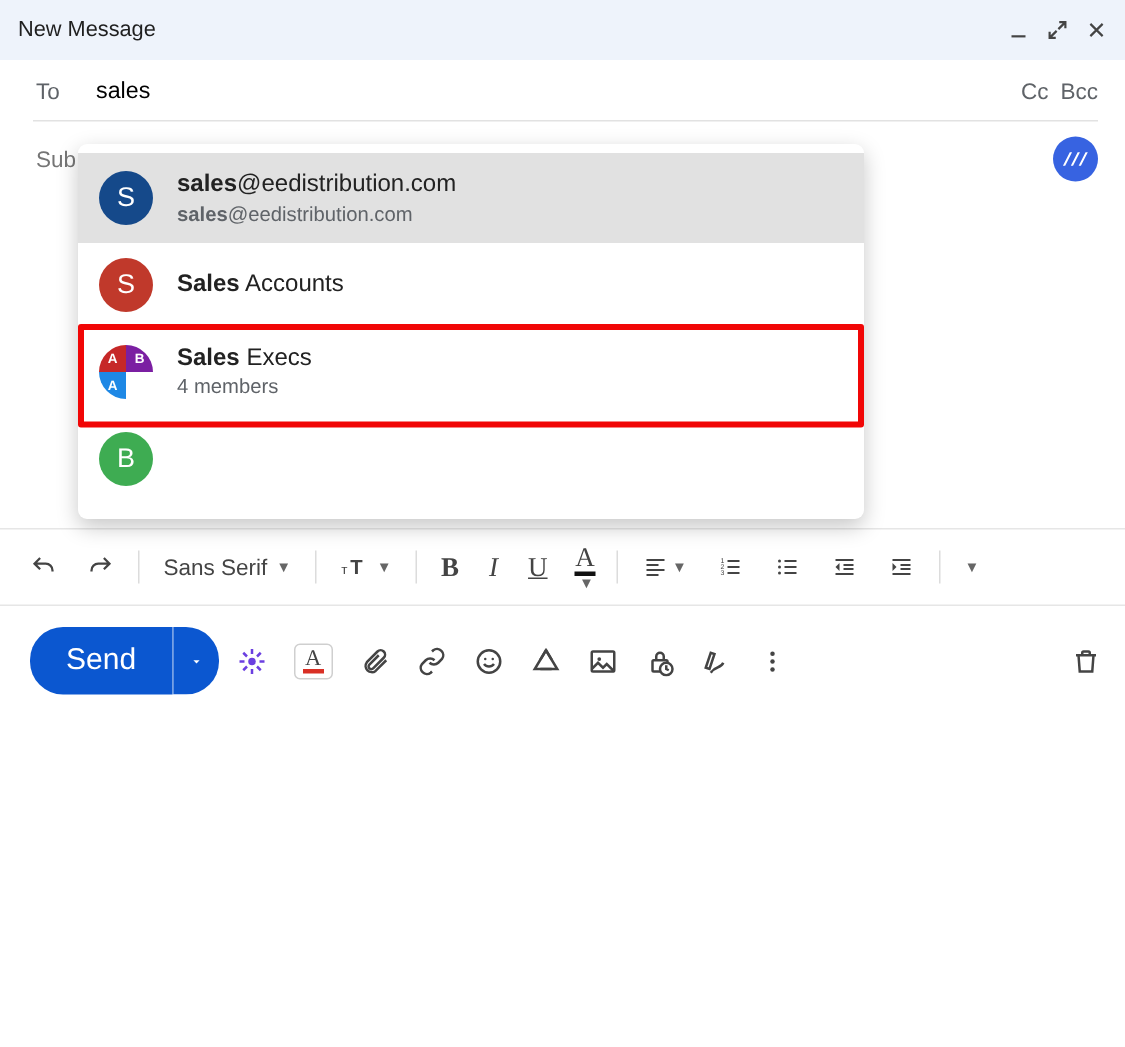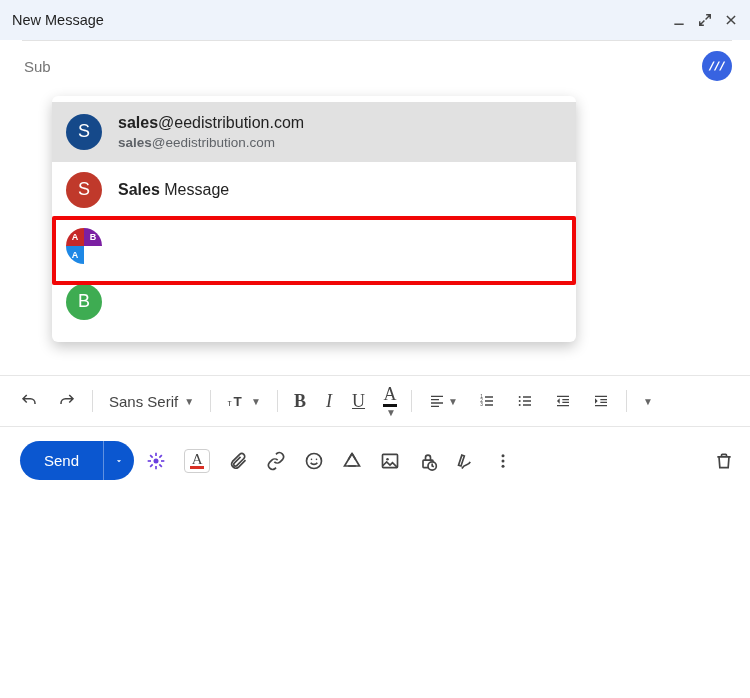--- a/index.html
+++ b/index.html
@@ -59,34 +59,34 @@
   
   .dd-text { display:flex; flex-direction:column; line-height:1.35; }
   .dd-title { font-size:16px; color:#222; }
   .dd-sub { font-size:13.5px; color:#5f6368; }
   .bold { font-weight:700; }
   .highlight-box {
     position:absolute; left:52px; width:524px; border:4px solid #f10606; z-index:6; pointer-events:none;
     border-radius:2px;
   }
   
-  .footer { position:absolute; bottom:0; left:0; right:0; padding: 0 0 14px 0;}
+  .footer { position:absolute; bottom:17px; left:0; right:0; padding: 0 0 14px 0;}
   .format-bar {
     display:flex; align-items:center; gap:4px; padding: 6px 12px;
     border-top:1px solid #e6e6e6; border-bottom:1px solid #e6e6e6; background:#fff;
   }
   .fb-item { color:#444; padding:4px 8px; border-radius:3px; cursor:pointer; display:flex; align-items:center; font-size:18px;}
   .fb-item svg { display:block; }
   .fb-text { font-family: Arial, sans-serif; font-size:15px; color:#444; display:flex; align-items:center; gap:6px;}
   .caret-down { font-size:10px; color:#666; }
   .vline { width:1px; height:22px; background:#dcdcdc; margin:0 4px; }
   .send-row { display:flex; align-items:center; gap:12px; padding: 14px 16px 0 20px;}
   .send-btn-group { display:flex; }
   .send-btn {
-    background:#0b57d0; color:#fff; font-size:15px; font-weight:500; border:none;
+    background:#0b57d0; color:#fff; font-size:20px; font-weight:500; border:none;
     padding: 11px 24px; border-radius: 22px 0 0 22px; cursor:pointer;
   }
   .send-more {
     background:#0b57d0; border:none; border-left:1px solid rgba(255,255,255,0.35);
     color:#fff; padding: 0 10px; border-radius:0 22px 22px 0; cursor:pointer;
     display:flex; align-items:center; justify-content:center;
   }
   .icon-row { display:flex; align-items:center; gap:18px; flex:1; }
   .ic { color:#444; cursor:pointer; display:flex; align-items:center; justify-content:center; }
   .ic svg { display:block; }
@@ -118,20 +118,30 @@
           </svg>
       </span>
       <span class="win-btn">
         <svg width="14" height="14" viewBox="0 0 24 24" stroke="#444" stroke-width="2.5">
             <path d="M5 5l14 14M19 5L5 19"></path>
           </svg>
       </span>
     </div>
   </div>
 
+  <div class="row">
+    <span class="row-label">To</span>
+    <div class="to-input-wrap">
+      <input class="to-input" value="sales" style="">
+    </div>
+    <div class="cc-bcc">
+      <span>Cc</span>
+      <span>Bcc</span>
+    </div>
+  </div>
   <div class="divider"></div>
 
   <div class="row subject-row">
     <input class="subject-input" placeholder="Sub" style="">
     <div class="extension-badge">
       <svg width="18" height="18" viewBox="0 0 24 24" fill="#fff">
           <path d="M4 18l4-12h2l-4 12zM11 18l4-12h2l-4 12zM18 18l4-12h2l-4 12z" transform="skewX(-10)"></path>
         </svg>
     </div>
   </div>
@@ -140,29 +150,33 @@
     <div class="dd-item highlighted">
       <div class="avatar blue">S</div>
       <div class="dd-text">
         <div class="dd-title"><span class="bold">sales</span><span>@eedistribution.com</span></div>
         <div class="dd-sub"><span class="bold">sales</span><span>@eedistribution.com</span></div>
       </div>
     </div>
     <div class="dd-item">
       <div class="avatar orange">S</div>
       <div class="dd-text">
-        <div class="dd-title"><span class="bold">Sales</span><span> Message</span></div>
+        <div class="dd-title"><span class="bold">Sales</span><span> Accounts</span></div>
       </div>
     </div>
     <div class="dd-item" id="sugg-2">
       <div class="avatar-quad">
         <div class="quad q0">A</div>
         <div class="quad q1">B</div>
         <div class="quad q2">A</div>
 
+      </div>
+      <div class="dd-text">
+        <div class="dd-title"><span class="bold">Sales</span><span> Execs</span></div>
+        <div class="dd-sub"><span class="bold"></span><span>4 members</span></div>
       </div>
     </div>
     <div class="dd-item">
       <div class="avatar green">B</div>
     </div>
   </div>
 
   <div class="highlight-box" id="hlbox" style="top: 215.625px; height: 69.8125px;"></div>
 
   <div class="footer">

